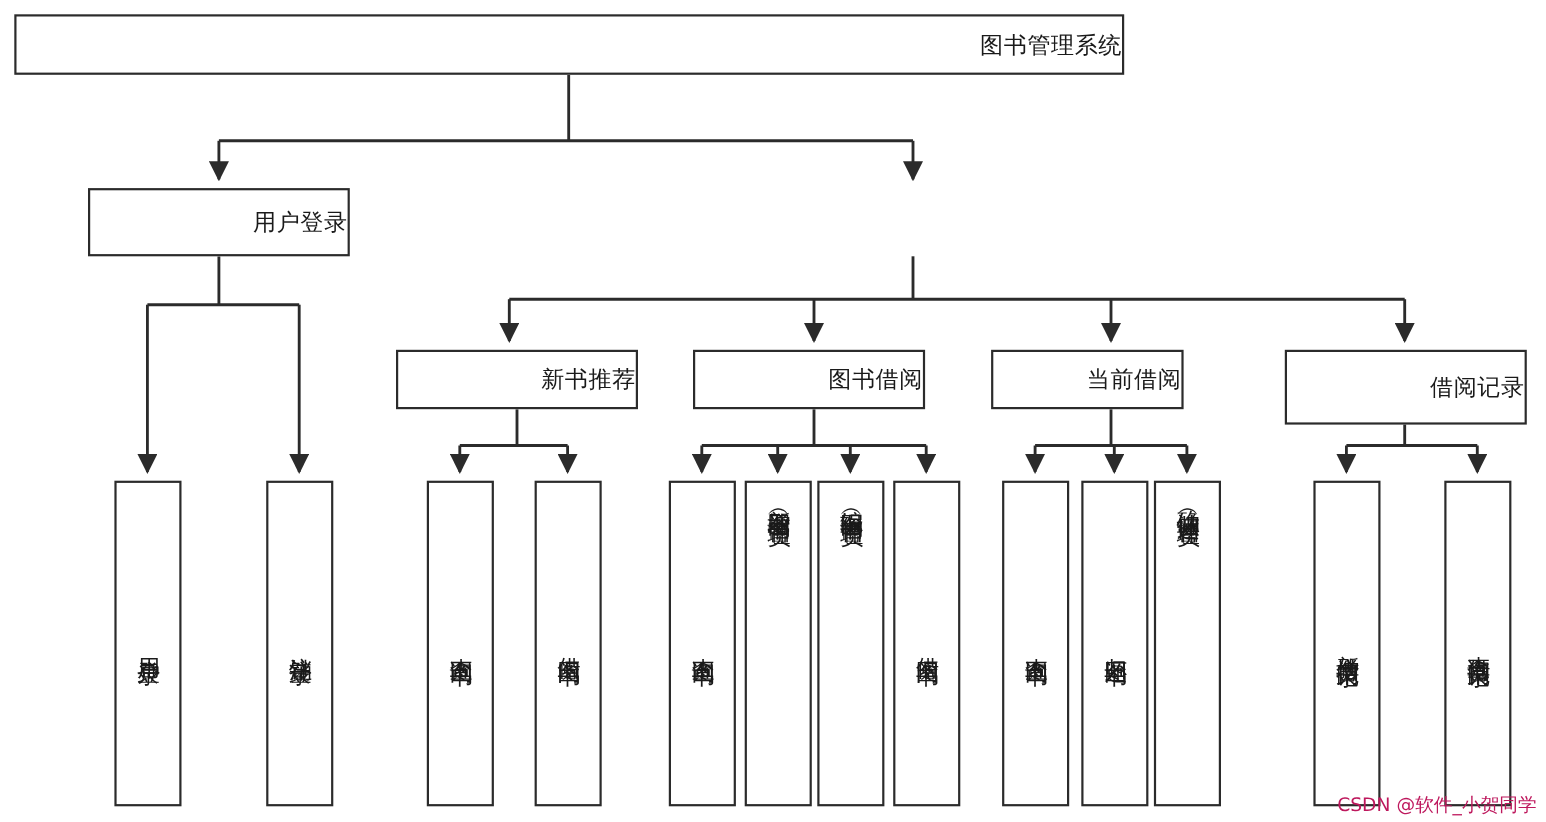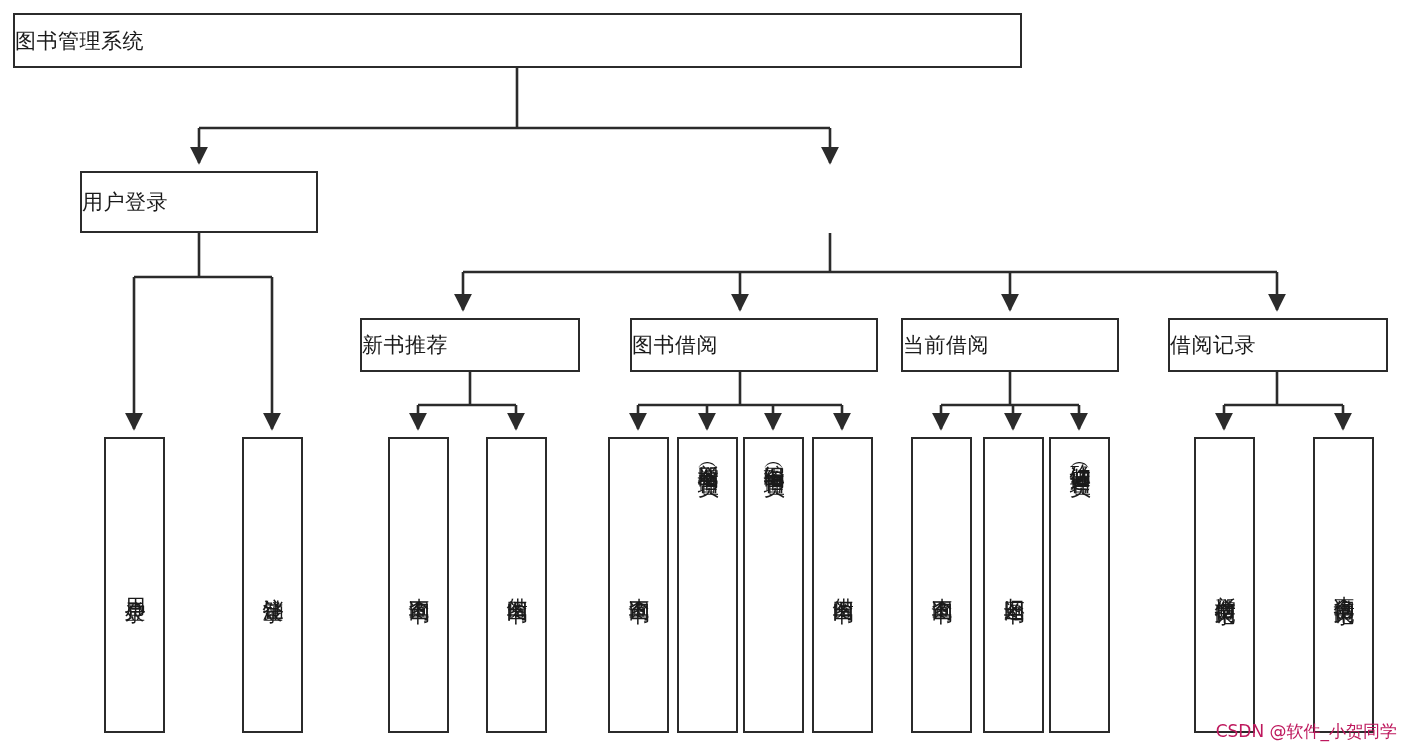--- a/index.html
+++ b/index.html
@@ -25,21 +25,21 @@
     height: 747px;
     pointer-events: none;
   }
   .node {
     position: absolute;
     box-sizing: border-box;
     background: #ffffff;
     border: 2px solid #2b2b2b;
     display: flex;
     align-items: center;
-    justify-content: flex-start;
+    justify-content: flex-end;
     color: #1a1a1a;
   }
   .node.h-node {
     font-size: 21px;
     letter-spacing: 0.5px;
   }
   .node.v-node {
     align-items: flex-start;
     justify-content: center;
     padding-top: 8px;
@@ -126,27 +126,27 @@
     <span>图书管理系统</span>
   </div>
 
   <div class="node h-node" style="left:80px; top:171px; width:238px; height:62px;">
     <span>用户登录</span>
   </div>
 
   <div class="node h-node" style="left:360px; top:318px; width:220px; height:54px;">
     <span>新书推荐</span>
   </div>
-  <div class="node h-node" style="left:630px; top:318px; width:248px; height:54px;">
+  <div class="node h-node" style="left:630px; top:318px; width:211px; height:54px;">
     <span>图书借阅</span>
   </div>
-  <div class="node h-node" style="left:901px; top:318px; width:218px; height:54px;">
+  <div class="node h-node" style="left:901px; top:318px; width:175px; height:54px;">
     <span>当前借阅</span>
   </div>
-  <div class="node h-node" style="left:1168px; top:318px; width:220px; height:54px;">
+  <div class="node h-node" style="left:1168px; top:318px; width:220px; height:68px;">
     <span>借阅记录</span>
   </div>
 
   <div class="node v-node tall-center" style="left:104px; top:437px; width:61px; height:296px;">
     <span class="v-text">用户登录</span>
   </div>
   <div class="node v-node tall-center" style="left:242px; top:437px; width:61px; height:296px;">
     <span class="v-text">注销登录</span>
   </div>
 

